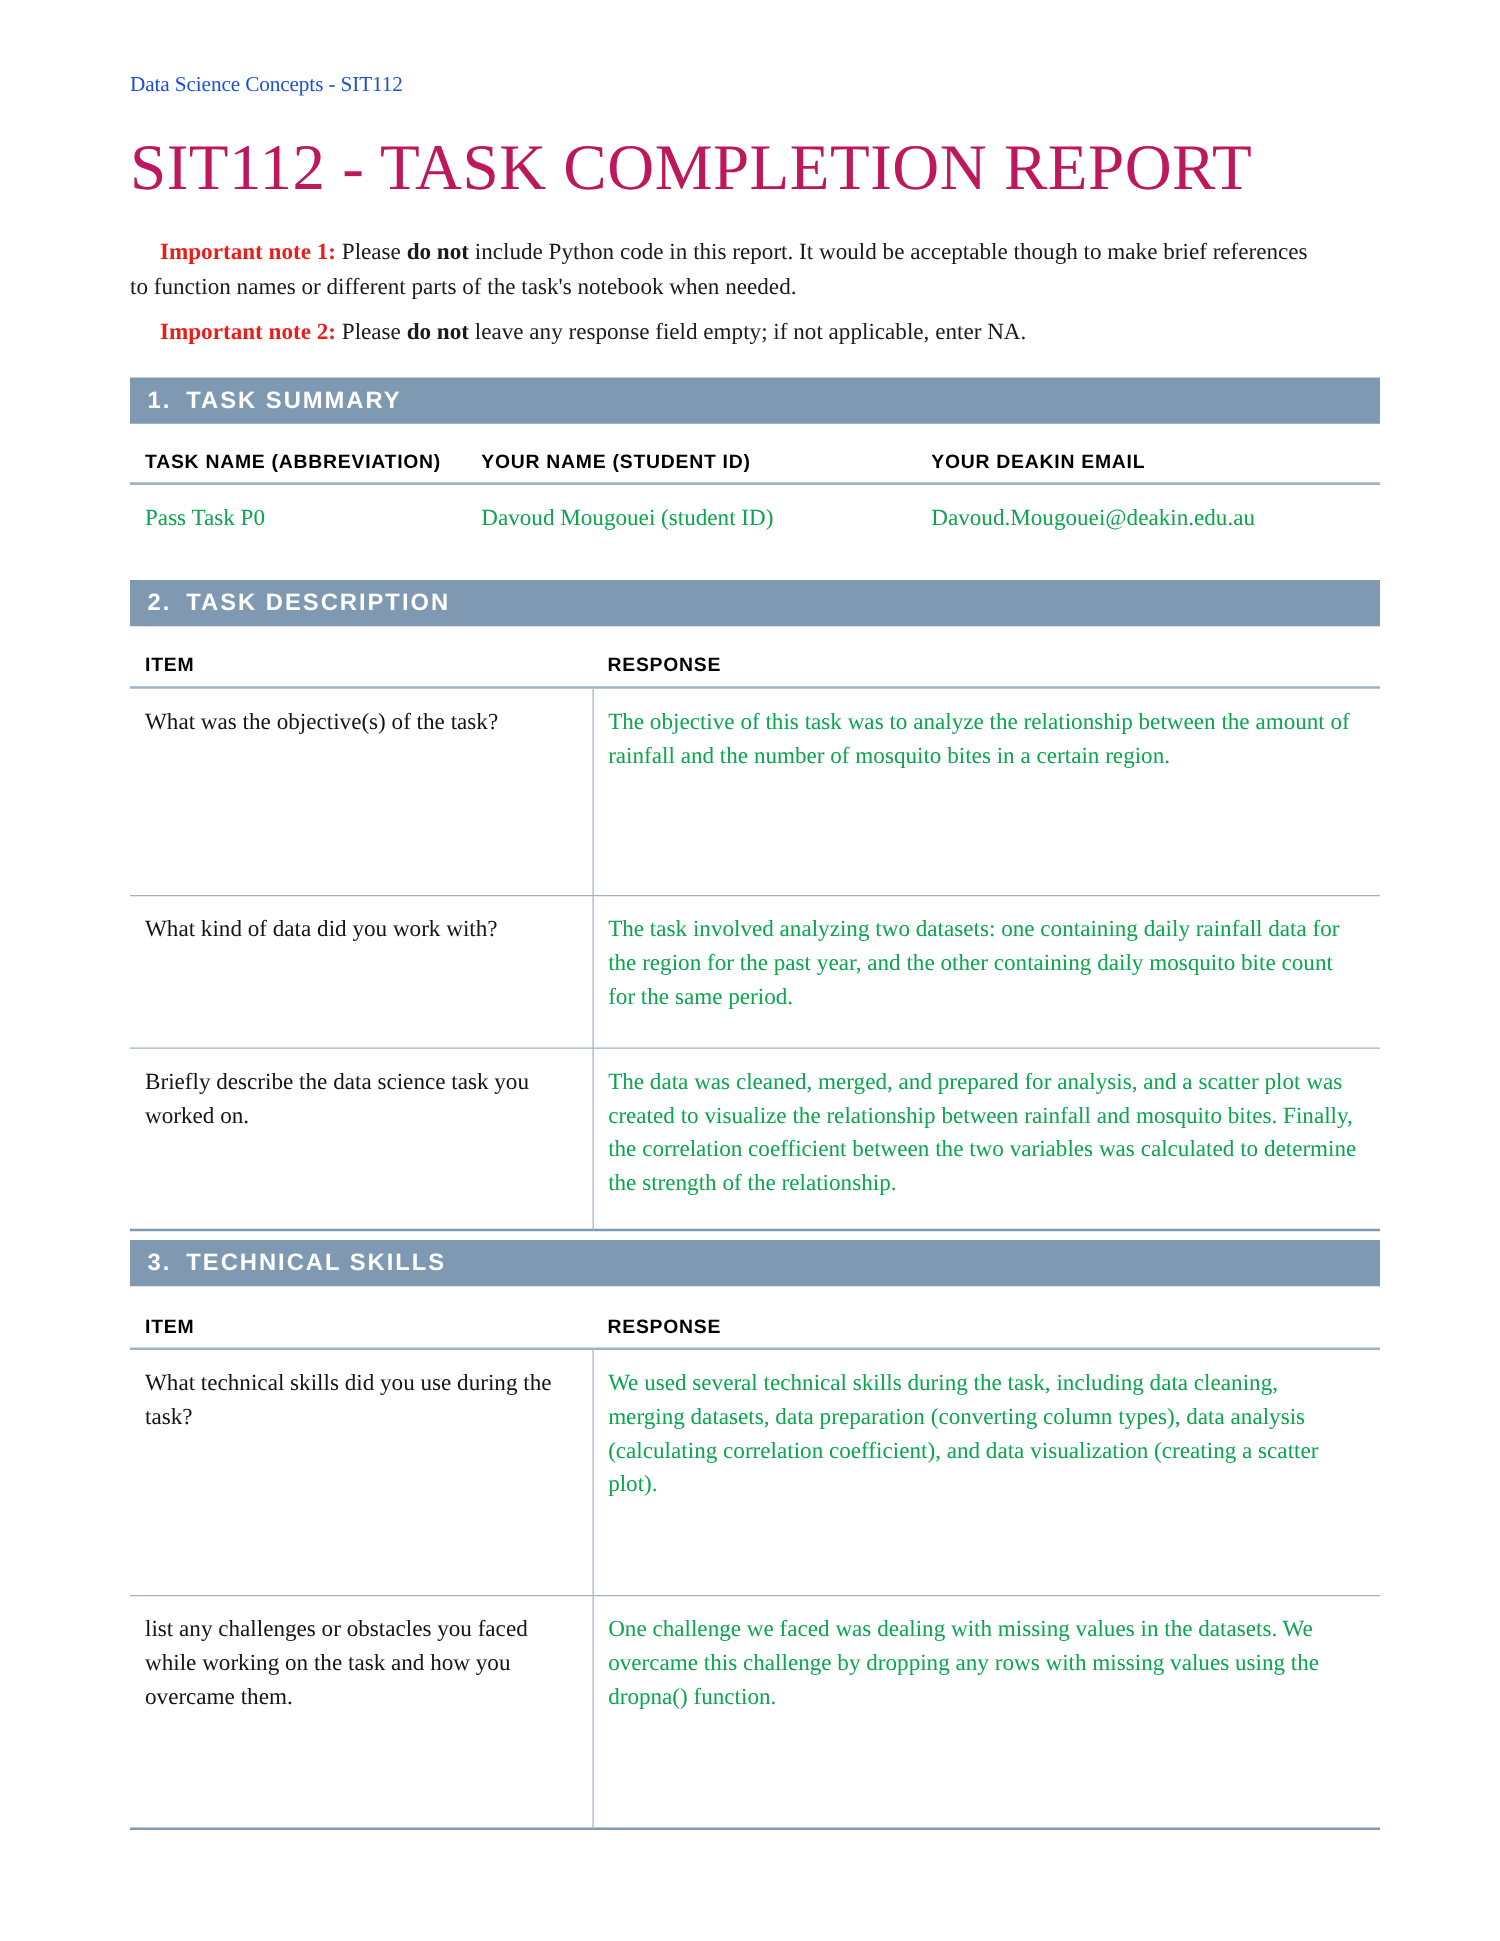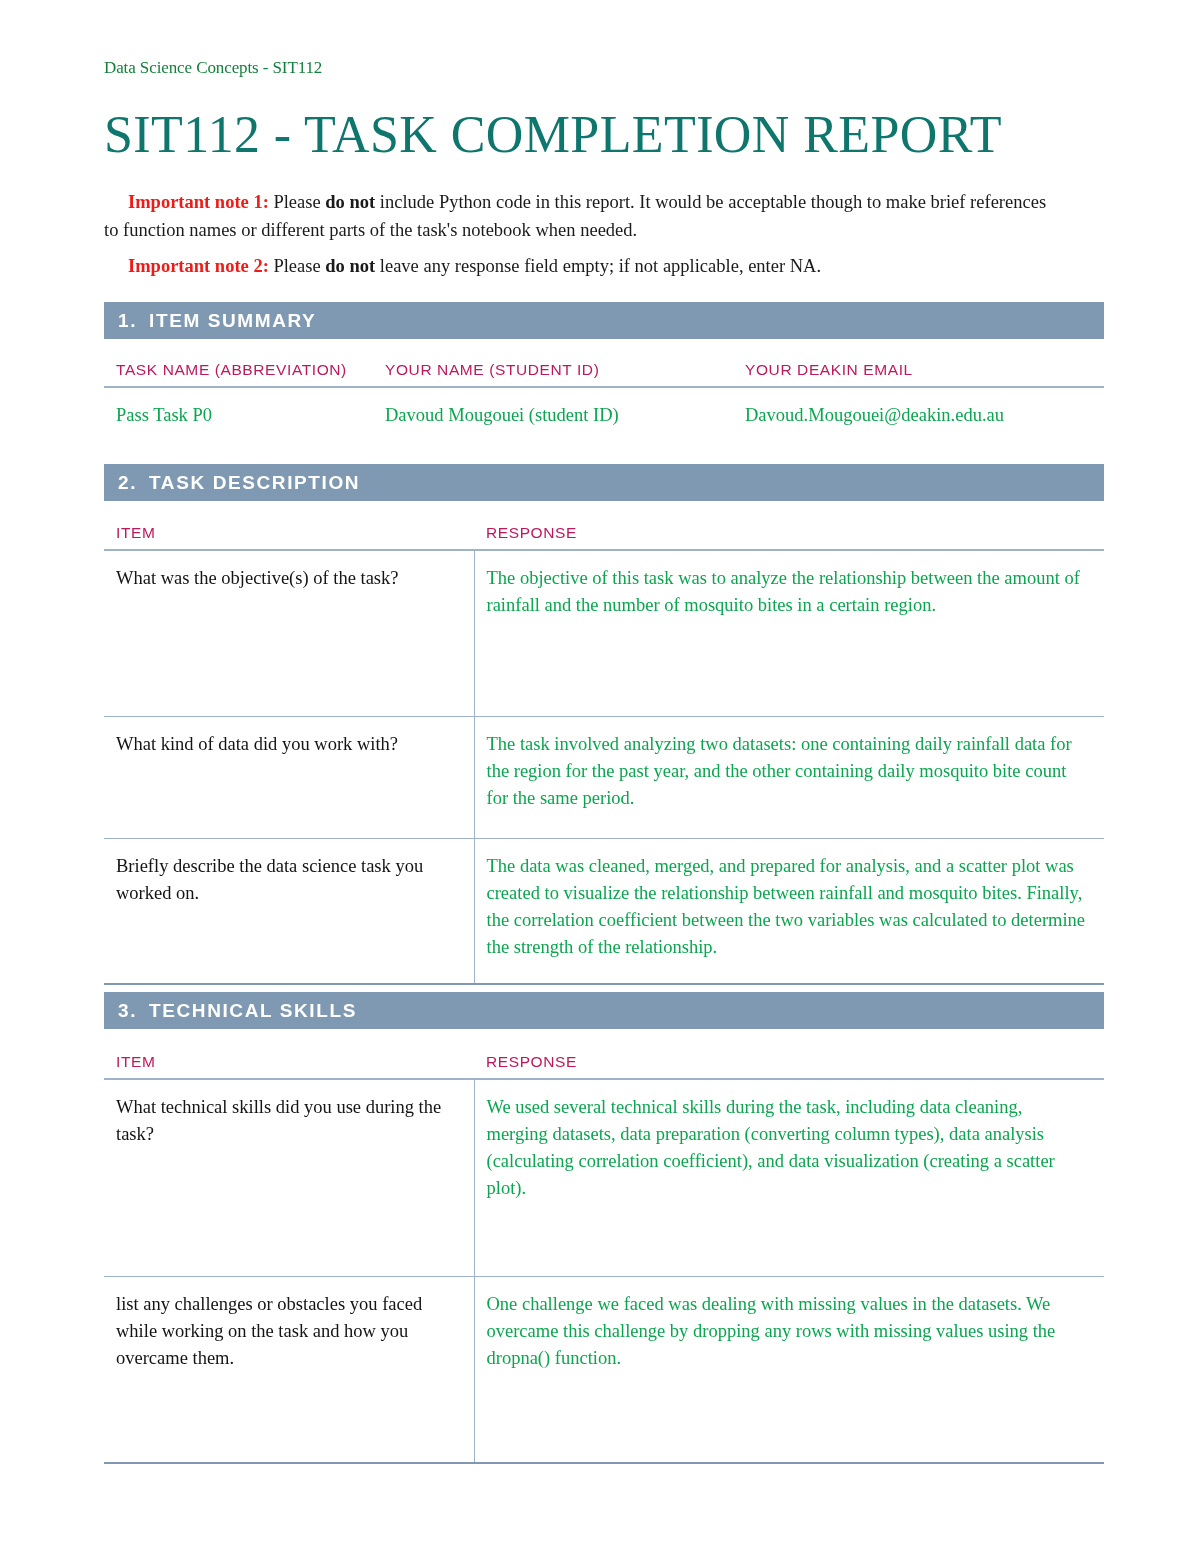--- a/index.html
+++ b/index.html
@@ -27,33 +27,33 @@
     width: 1000px;
   }
 
   
   .doc-header {
     position: absolute;
     left: 0;
     top: 58px;
     font-size: 17px;
     letter-spacing: -0.1px;
-    color: #15803d;
+    color: #1d4ed8;
     white-space: nowrap;
   }
 
   
   .doc-title {
     position: absolute;
     left: 0;
     top: 106px;
     font-size: 52px;
     line-height: 58px;
     font-weight: normal;
-    color: #0f766e;
+    color: #be185d;
     letter-spacing: 0.4px;
     white-space: nowrap;
   }
 
   
   .note {
     position: absolute;
     left: 0;
     width: 955px;
     font-size: 18.5px;
@@ -100,23 +100,23 @@
   .tbl col.c-resp   { width: 630px; }
 
   .tbl col.s-a { width: 269px; }
   .tbl col.s-b { width: 360px; }
   .tbl col.s-c { width: 371px; }
 
   .tbl th {
     text-align: left;
     font-family: "Liberation Sans", "DejaVu Sans", sans-serif;
     font-size: 15.5px;
-    font-weight: normal;
+    font-weight: bold;
     letter-spacing: 0.6px;
-    color: #be185d;
+    color: #000000;
     padding: 6px 0 7px 12px;
     border-bottom: 2px solid #9fb3c8;
     vertical-align: bottom;
   }
   .tbl td {
     vertical-align: top;
     font-size: 18.5px;
     line-height: 27px;
     padding: 14px 16px 14px 12px;
     border-bottom: 1px solid #9fb3c8;
@@ -160,21 +160,21 @@
     <div class="note note-1">
       <span class="note-lead">Important note 1:</span><span> Please </span><span class="b">do not</span><span> include Python code in this report. It would be acceptable though to make brief references to function names or different parts of the task's notebook when needed.</span>
     </div>
 
     <div class="note note-2">
       <span class="note-lead">Important note 2:</span><span> Please </span><span class="b">do not</span><span> leave any response field empty; if not applicable, enter NA.</span>
     </div>
 
     <div class="section-bar" style="top:302px;">
       <span class="num">1.</span>
-      <span>ITEM SUMMARY</span>
+      <span>TASK SUMMARY</span>
     </div>
 
     <table class="tbl tbl-summary" style="top:355px;">
       <colgroup>
           <col class="s-a">
           <col class="s-b">
           <col class="s-c">
         </colgroup>
       <thead>
         <tr>

